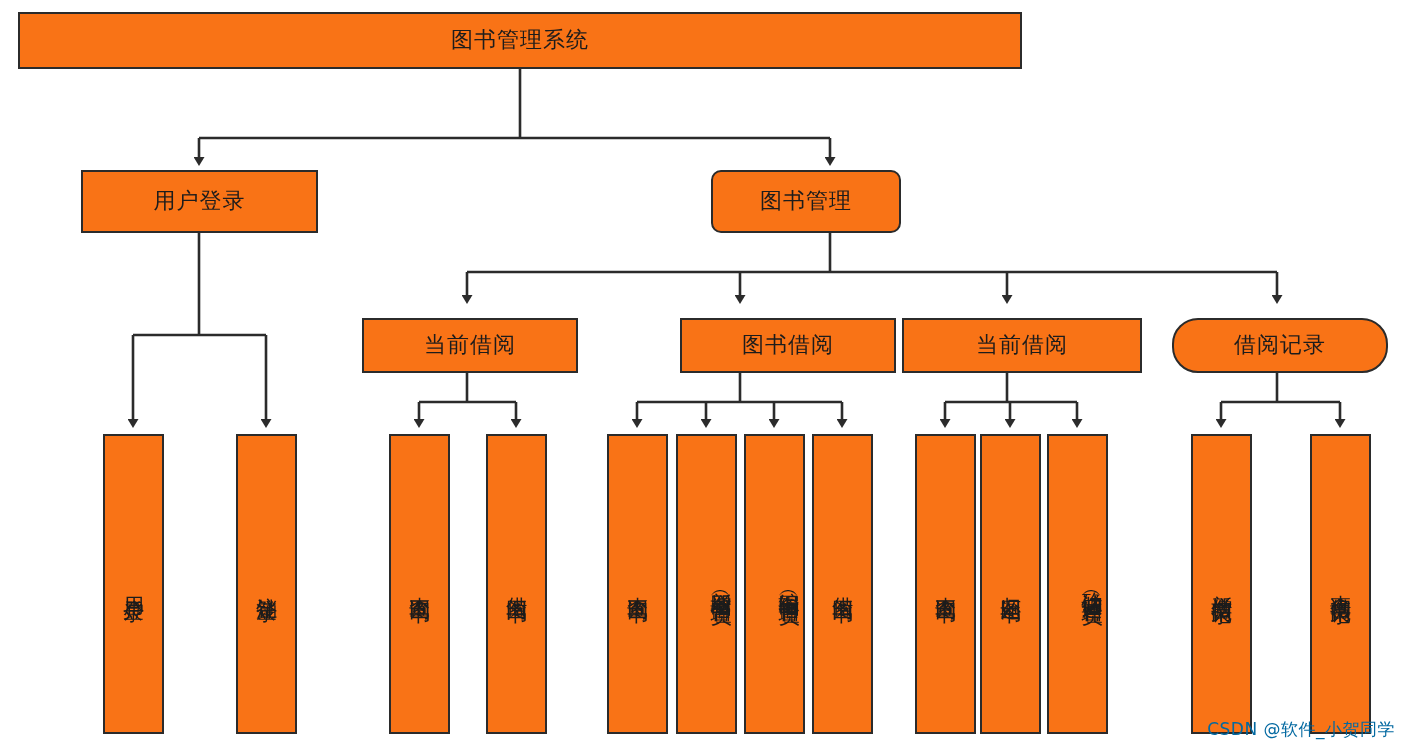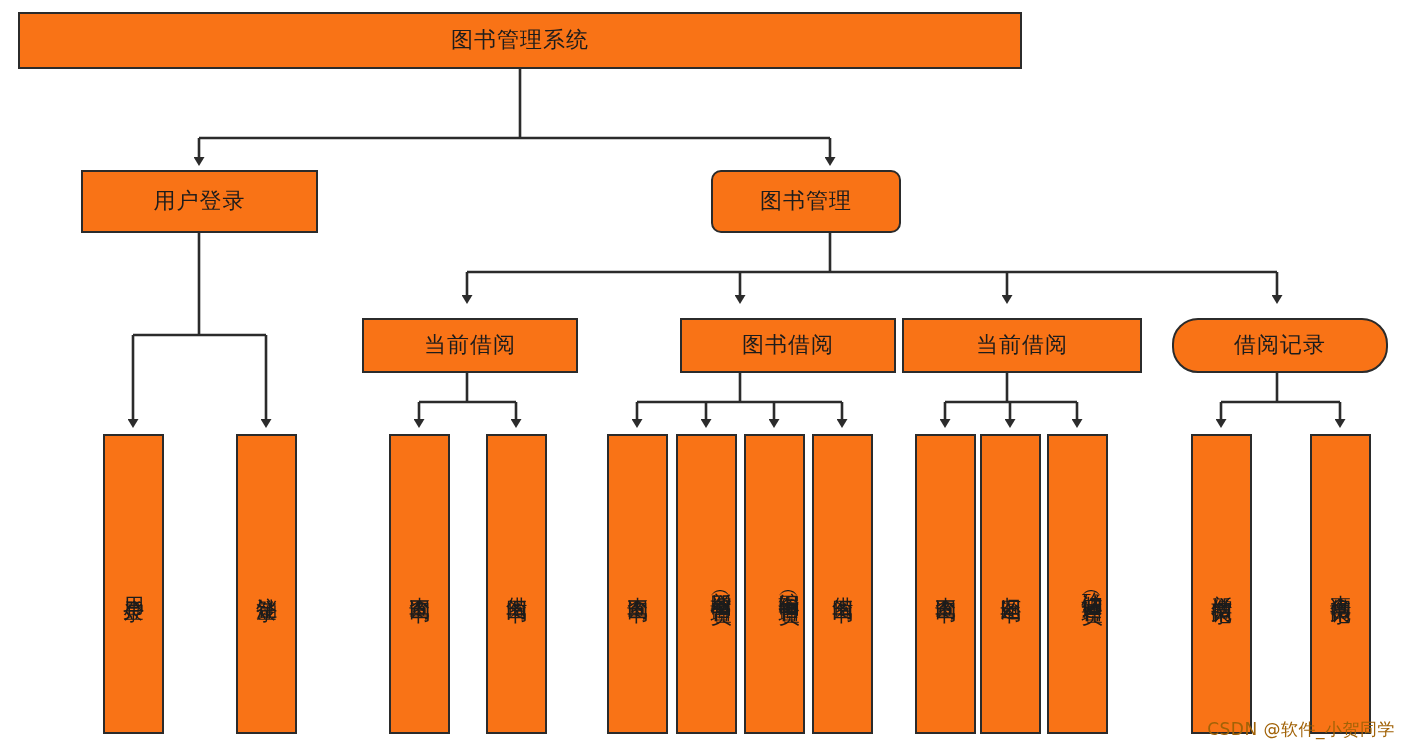--- a/index.html
+++ b/index.html
@@ -59,21 +59,21 @@
     align-items: flex-start;
   }
   .node.vertical.align-center {
     align-items: center;
   }
   #watermark {
     position: absolute;
     right: 10px;
     bottom: 6px;
     font-size: 17px;
-    color: #a16207;
+    color: #0369a1;
     letter-spacing: 0.5px;
     white-space: nowrap;
     pointer-events: none;
   }
 </style>
 </head>
 <body>
 
 <div id="diagram-root">
 

